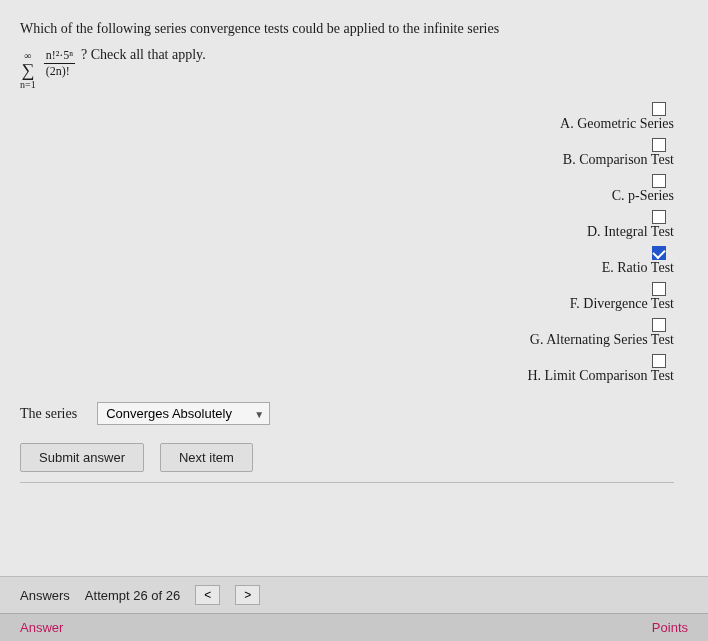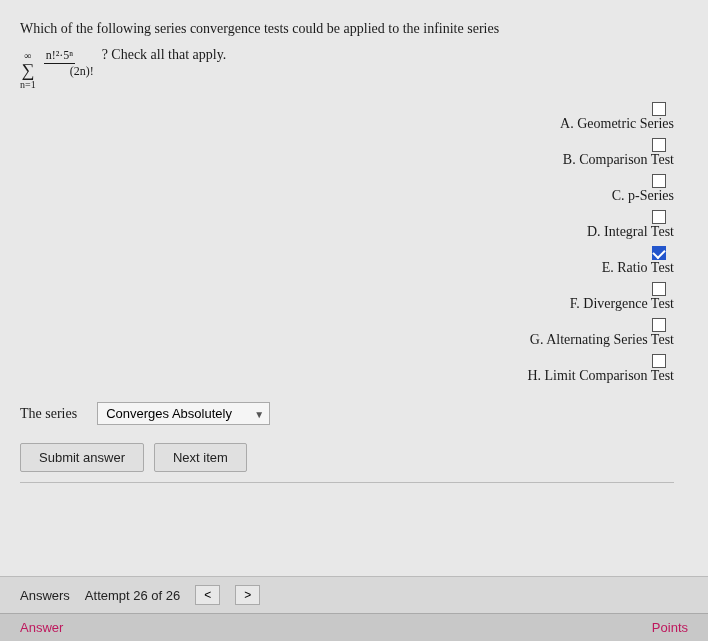--- a/index.html
+++ b/index.html
@@ -44,21 +44,20 @@
 
     .frac-num {
       border-bottom: 1px solid #1a1a1a;
       padding: 0 2px;
       font-size: 12px;
     }
 
     .frac-den {
       padding: 0 2px;
       font-size: 12px;
-      margin-left: 24px;
     }
 
     .options-list {
       list-style: none;
       margin-bottom: 18px;
     }
 
     .option-item {
       display: flex;
       align-items: flex-end;
@@ -132,21 +131,21 @@
       right: 6px;
       top: 50%;
       transform: translateY(-50%);
       font-size: 10px;
       pointer-events: none;
       color: #555;
     }
 
     .button-row {
       display: flex;
-      gap: 10px;
+      gap: 16px;
       margin-bottom: 4px;
     }
 
     .btn {
       padding: 6px 18px;
       font-size: 13px;
       font-family: Arial, sans-serif;
       background: #e0e0e0;
       border: 1px solid #aaa;
       cursor: pointer;

